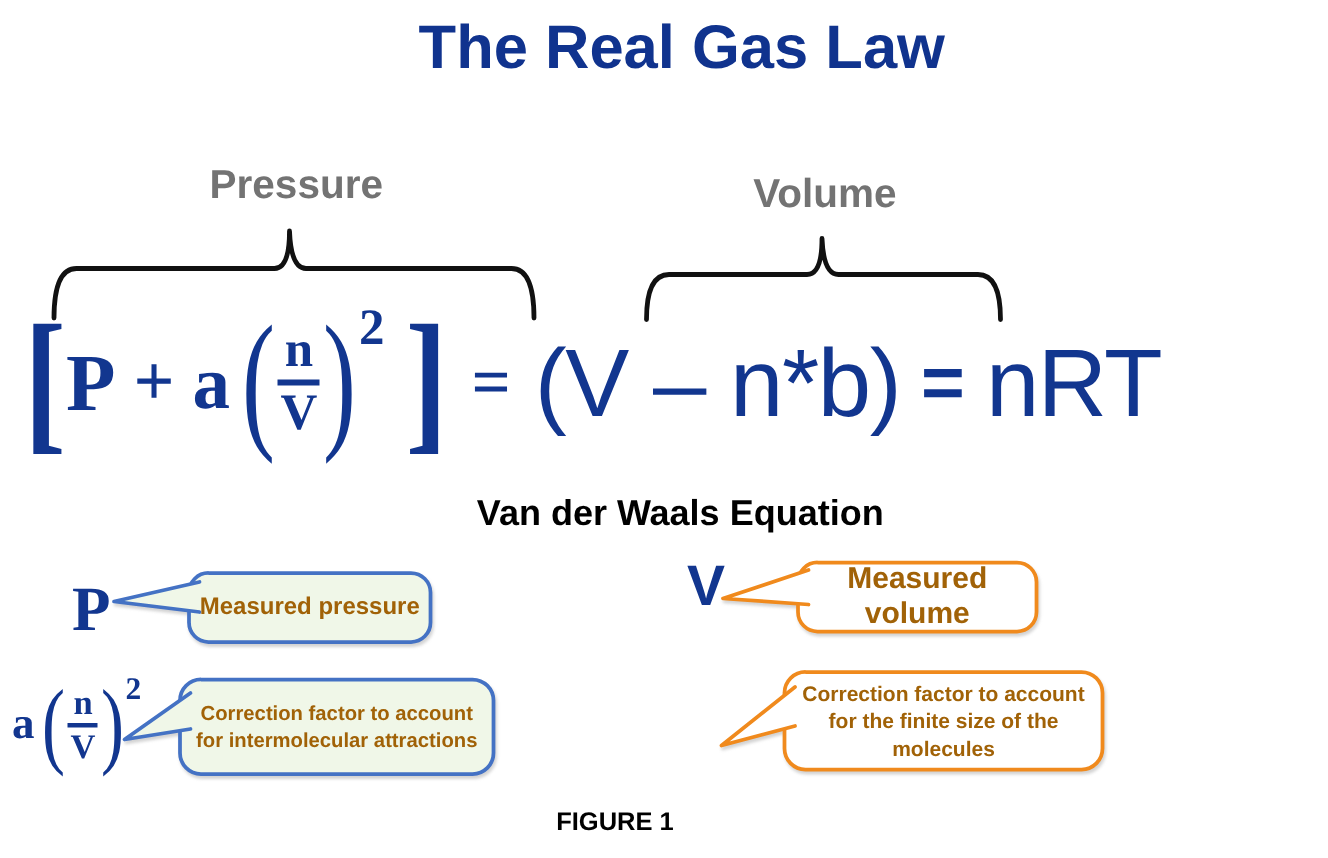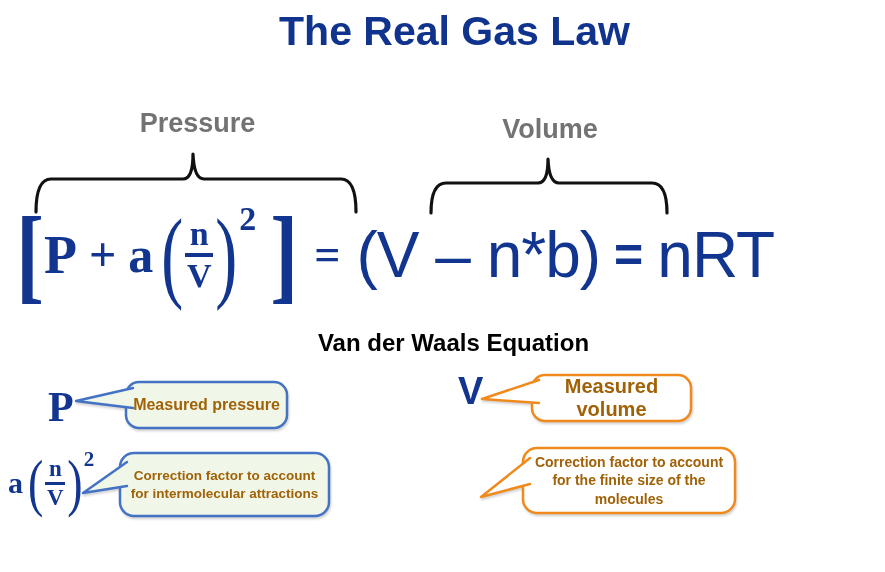--- a/index.html
+++ b/index.html
@@ -155,14 +155,15 @@
   </div>
 
   <div class="callout" style="left:474px;top:446px;width:263px;height:69px;">
     <svg width="263" height="69" viewBox="0 0 263 69">
       <rect class="orange-shape" x="49" y="2" width="212" height="65" rx="14"></rect>
       <path class="orange-shape" d="M56,12 L7,51 L56,38"></path>
     </svg>
     <div class="bubble-text bt-4" style="left:49px;top:2px;width:212px;height:65px;">Correction factor to account for the finite size of the molecules</div>
   </div>
 
+  <div class="figure-caption">FIGURE 1</div>
 
 </div>
 
 </body></html>

